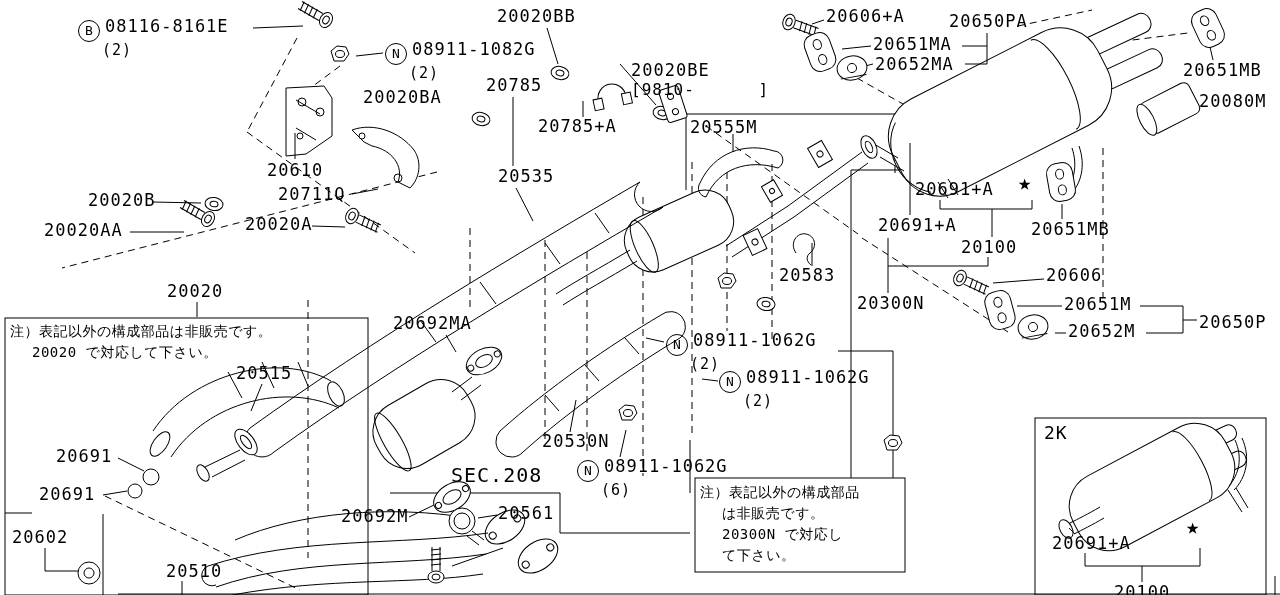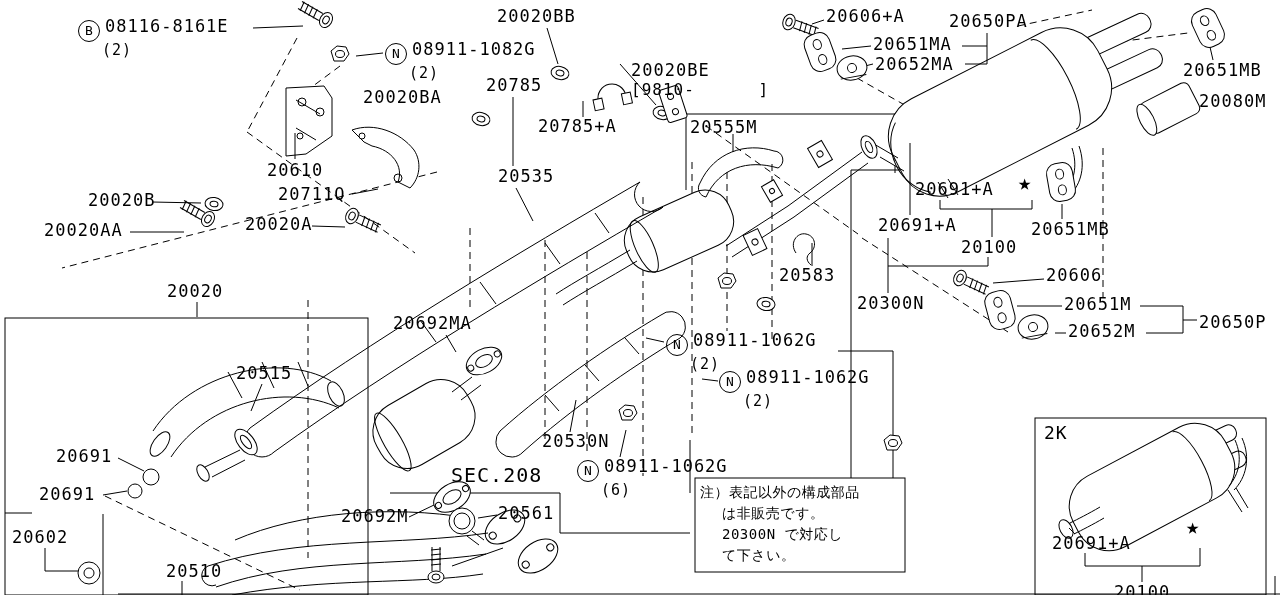--- a/index.html
+++ b/index.html
@@ -373,20 +373,22 @@
 <div class="lbl" style="left:915px;top:180px">20691+A</div>
 <span class="star" style="left:1018px;top:172px">★</span>
 <div class="lbl" style="left:878px;top:216px">20691+A</div>
 <div class="lbl" style="left:961px;top:238px">20100</div>
 <div class="lbl" style="left:1031px;top:220px">20651MB</div>
 <div class="lbl" style="left:1046px;top:266px">20606</div>
 <div class="lbl" style="left:1064px;top:295px">20651M</div>
 <div class="lbl" style="left:1068px;top:322px">20652M</div>
 <div class="lbl" style="left:1199px;top:313px">20650P</div>
 
+<div class="note" style="left:10px;top:323px">注）表記以外の構成部品は非販売です。</div>
+<div class="note" style="left:32px;top:344px">20020 で対応して下さい。</div>
 
 <div class="note" style="left:700px;top:484px">注）表記以外の構成部品</div>
 <div class="note" style="left:722px;top:505px">は非販売です。</div>
 <div class="note" style="left:722px;top:526px">20300N で対応し</div>
 <div class="note" style="left:722px;top:547px">て下さい。</div>
 
 <div class="insetcode" style="left:1044px;top:422px">2K</div>
 <div class="lbl" style="left:1052px;top:534px">20691+A</div>
 <span class="star" style="left:1186px;top:516px">★</span>
 <div class="lbl" style="left:1114px;top:583px">20100</div>

